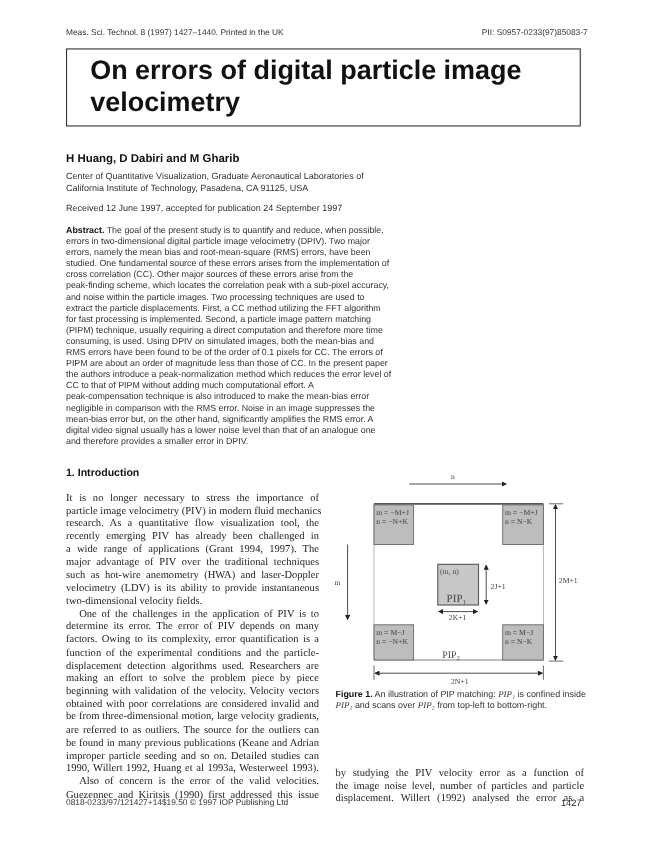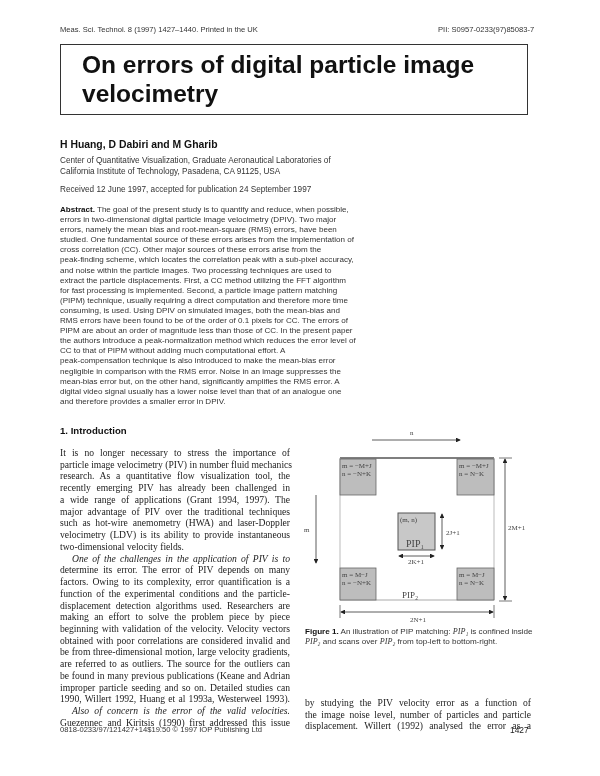--- a/index.html
+++ b/index.html
@@ -16,21 +16,21 @@
     .received { left:60px; top:185px; font-size:8.2px; color:#333; }
     .abstract { left:60px; top:205px; width:472px; font-size:8.05px; line-height:10.1px; color:#333; }
     .abstract b { color:#111; }
 
     .section-title { left:60px; top:425px; font-size:9.6px; font-weight:bold; color:#111; }
     .col { font-size:9.6px; line-height:11.73px; color:#222; text-align:justify; text-align-last:justify; }
     .col .line { display:block; white-space:nowrap; }
     .col .line.last { text-align-last:left; }
     .col-left { left:60px; top:447px; width:230px; }
     .col-right { left:305px; top:697px; width:226px; }
-    .indent { padding-left:12px;font-style:italic; }
+    .indent { padding-left:12px; }
 
     .caption { left:305px; top:627px; width:228px; font-size:8.1px; line-height:10px; color:#333; }
     .caption b { color:#111; }
     .caption i { font-family:"Liberation Serif", serif; }
 
     .footer-left { left:60px; top:725px; font-size:7.6px; color:#333; }
     .footer-right { left:510px; top:725px; font-size:8.4px; color:#222; }
 
     .fig { left:300px; top:420px; width:260px; height:205px; }
     .figlabel { font-family:"Liberation Serif", serif; font-size:7px; fill:#444; }
@@ -76,21 +76,21 @@
   <div>negligible in comparison with the RMS error. Noise in an image suppresses the</div>
   <div>mean-bias error but, on the other hand, significantly amplifies the RMS error. A</div>
   <div>digital video signal usually has a lower noise level than that of an analogue one</div>
   <div>and therefore provides a smaller error in DPIV.</div>
 </div>
 
 <div class="abs sans section-title">1. Introduction</div>
 
 <div class="abs serif col col-left">
   <span class="line">It is no longer necessary to stress the importance of</span>
-  <span class="line">particle image velocimetry (PIV) in number fluid mechanics</span>
+  <span class="line">particle image velocimetry (PIV) in modern fluid mechanics</span>
   <span class="line">research. As a quantitative flow visualization tool, the</span>
   <span class="line">recently emerging PIV has already been challenged in</span>
   <span class="line">a wide range of applications (Grant 1994, 1997). The</span>
   <span class="line">major advantage of PIV over the traditional techniques</span>
   <span class="line">such as hot-wire anemometry (HWA) and laser-Doppler</span>
   <span class="line">velocimetry (LDV) is its ability to provide instantaneous</span>
   <span class="line last">two-dimensional velocity fields.</span>
   <span class="line indent">One of the challenges in the application of PIV is to</span>
   <span class="line">determine its error. The error of PIV depends on many</span>
   <span class="line">factors. Owing to its complexity, error quantification is a</span>

